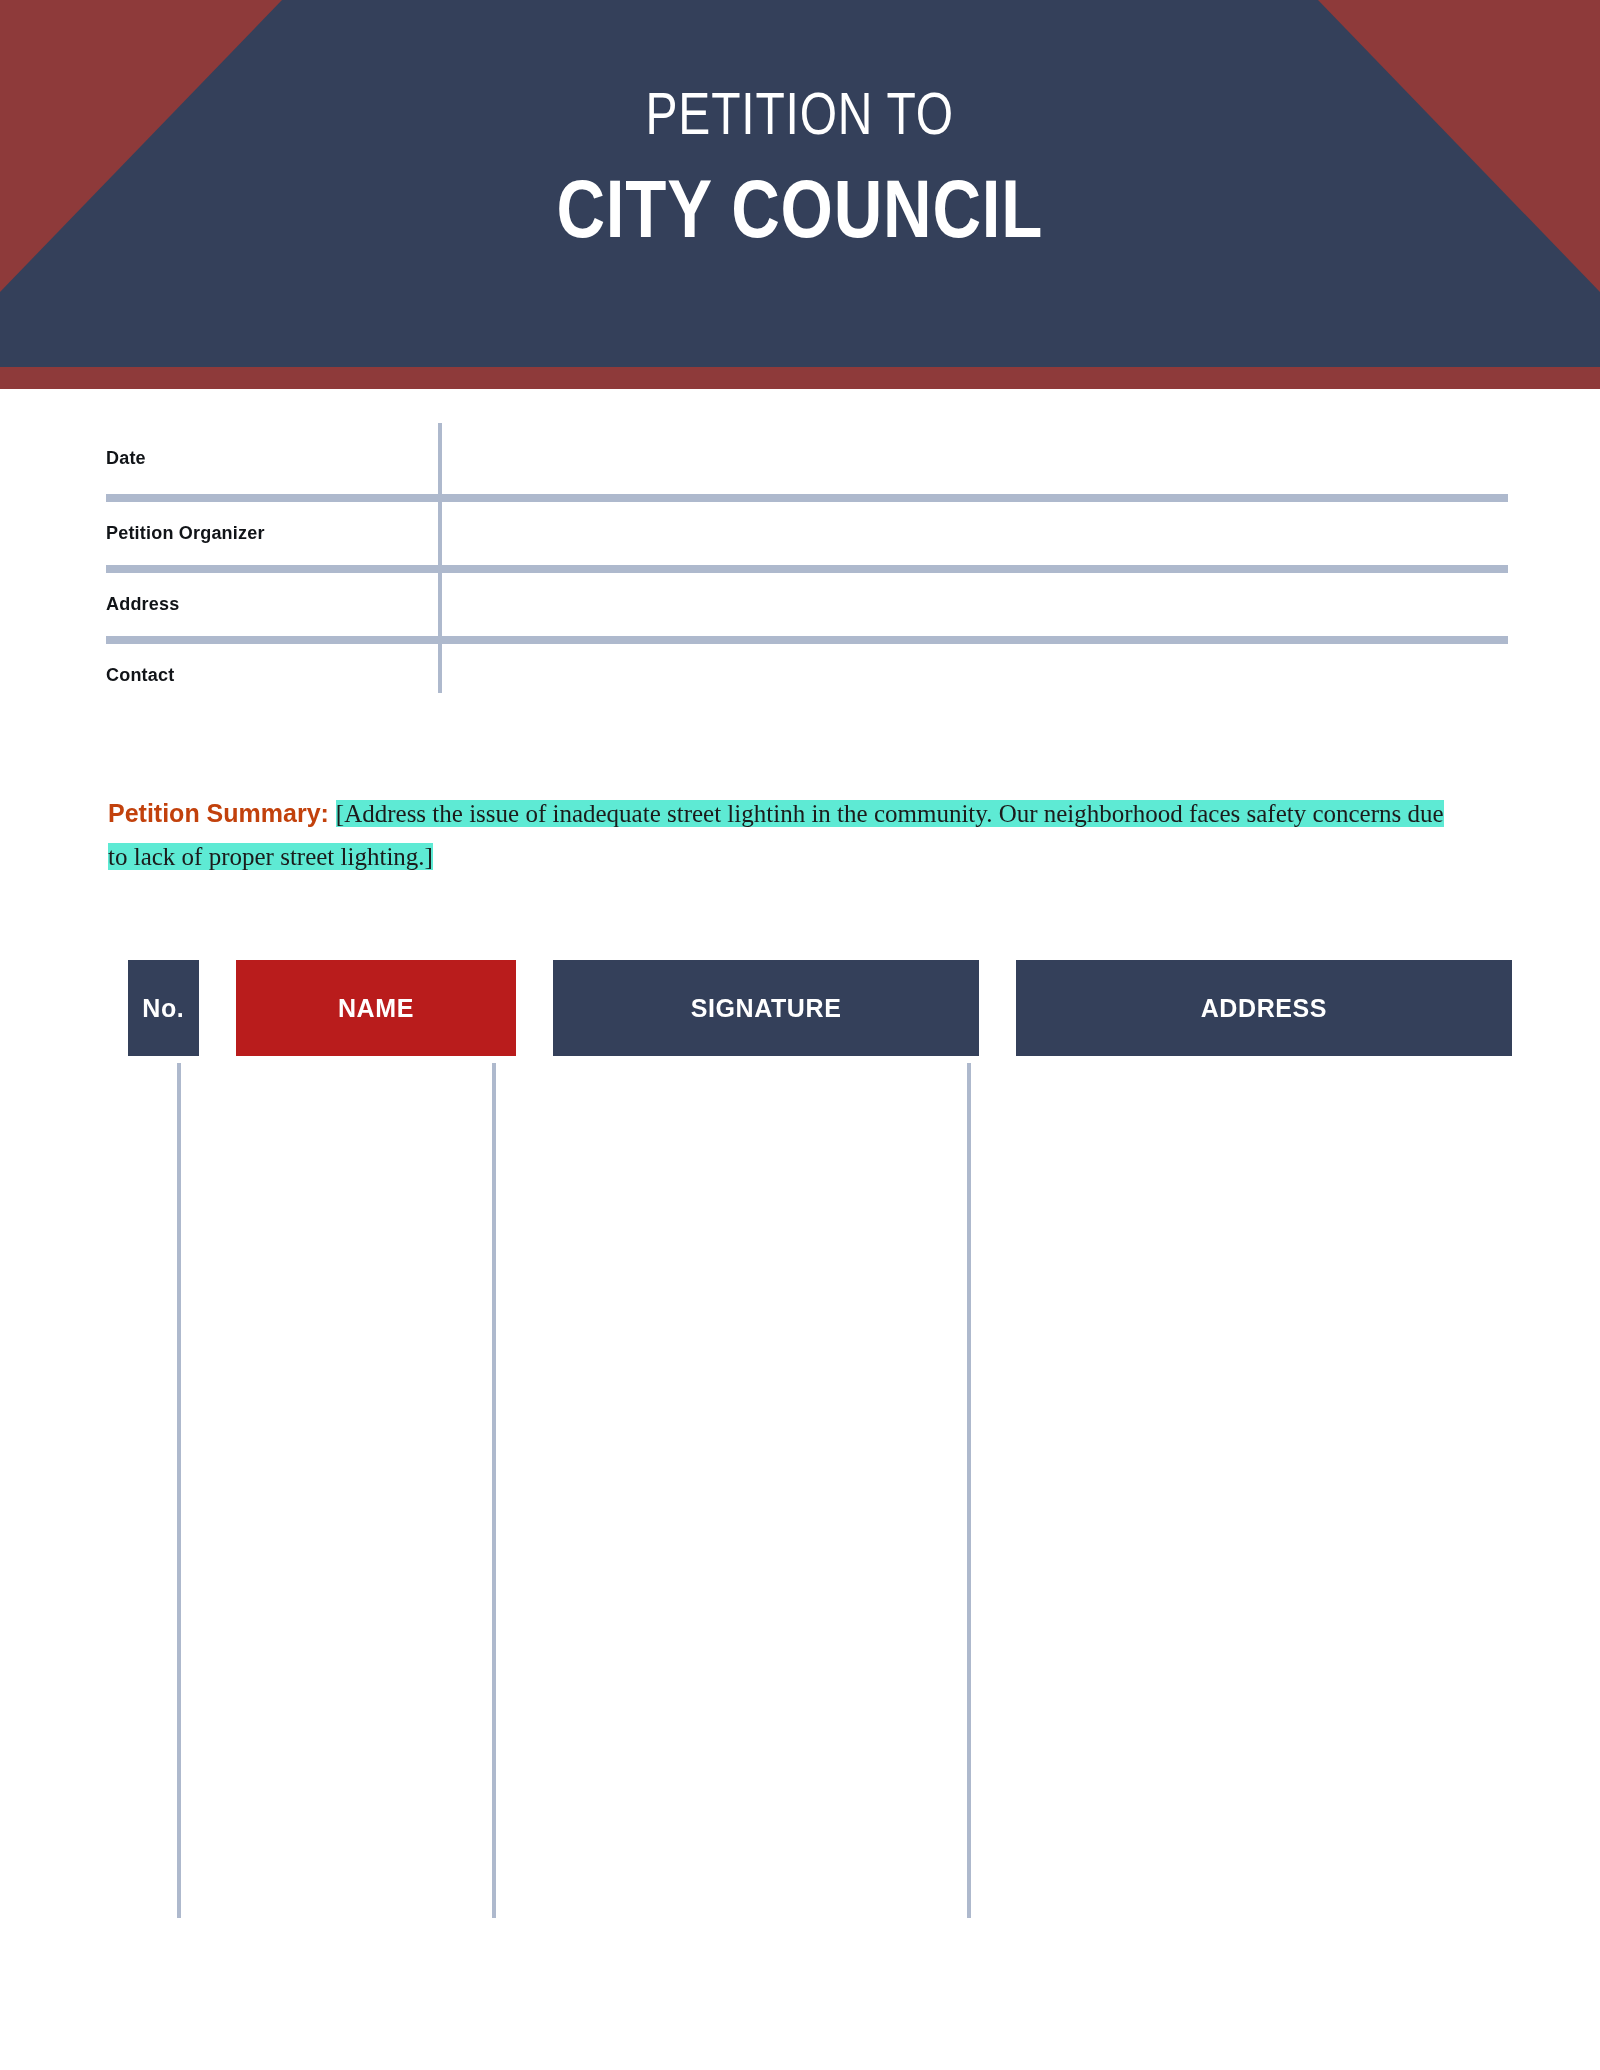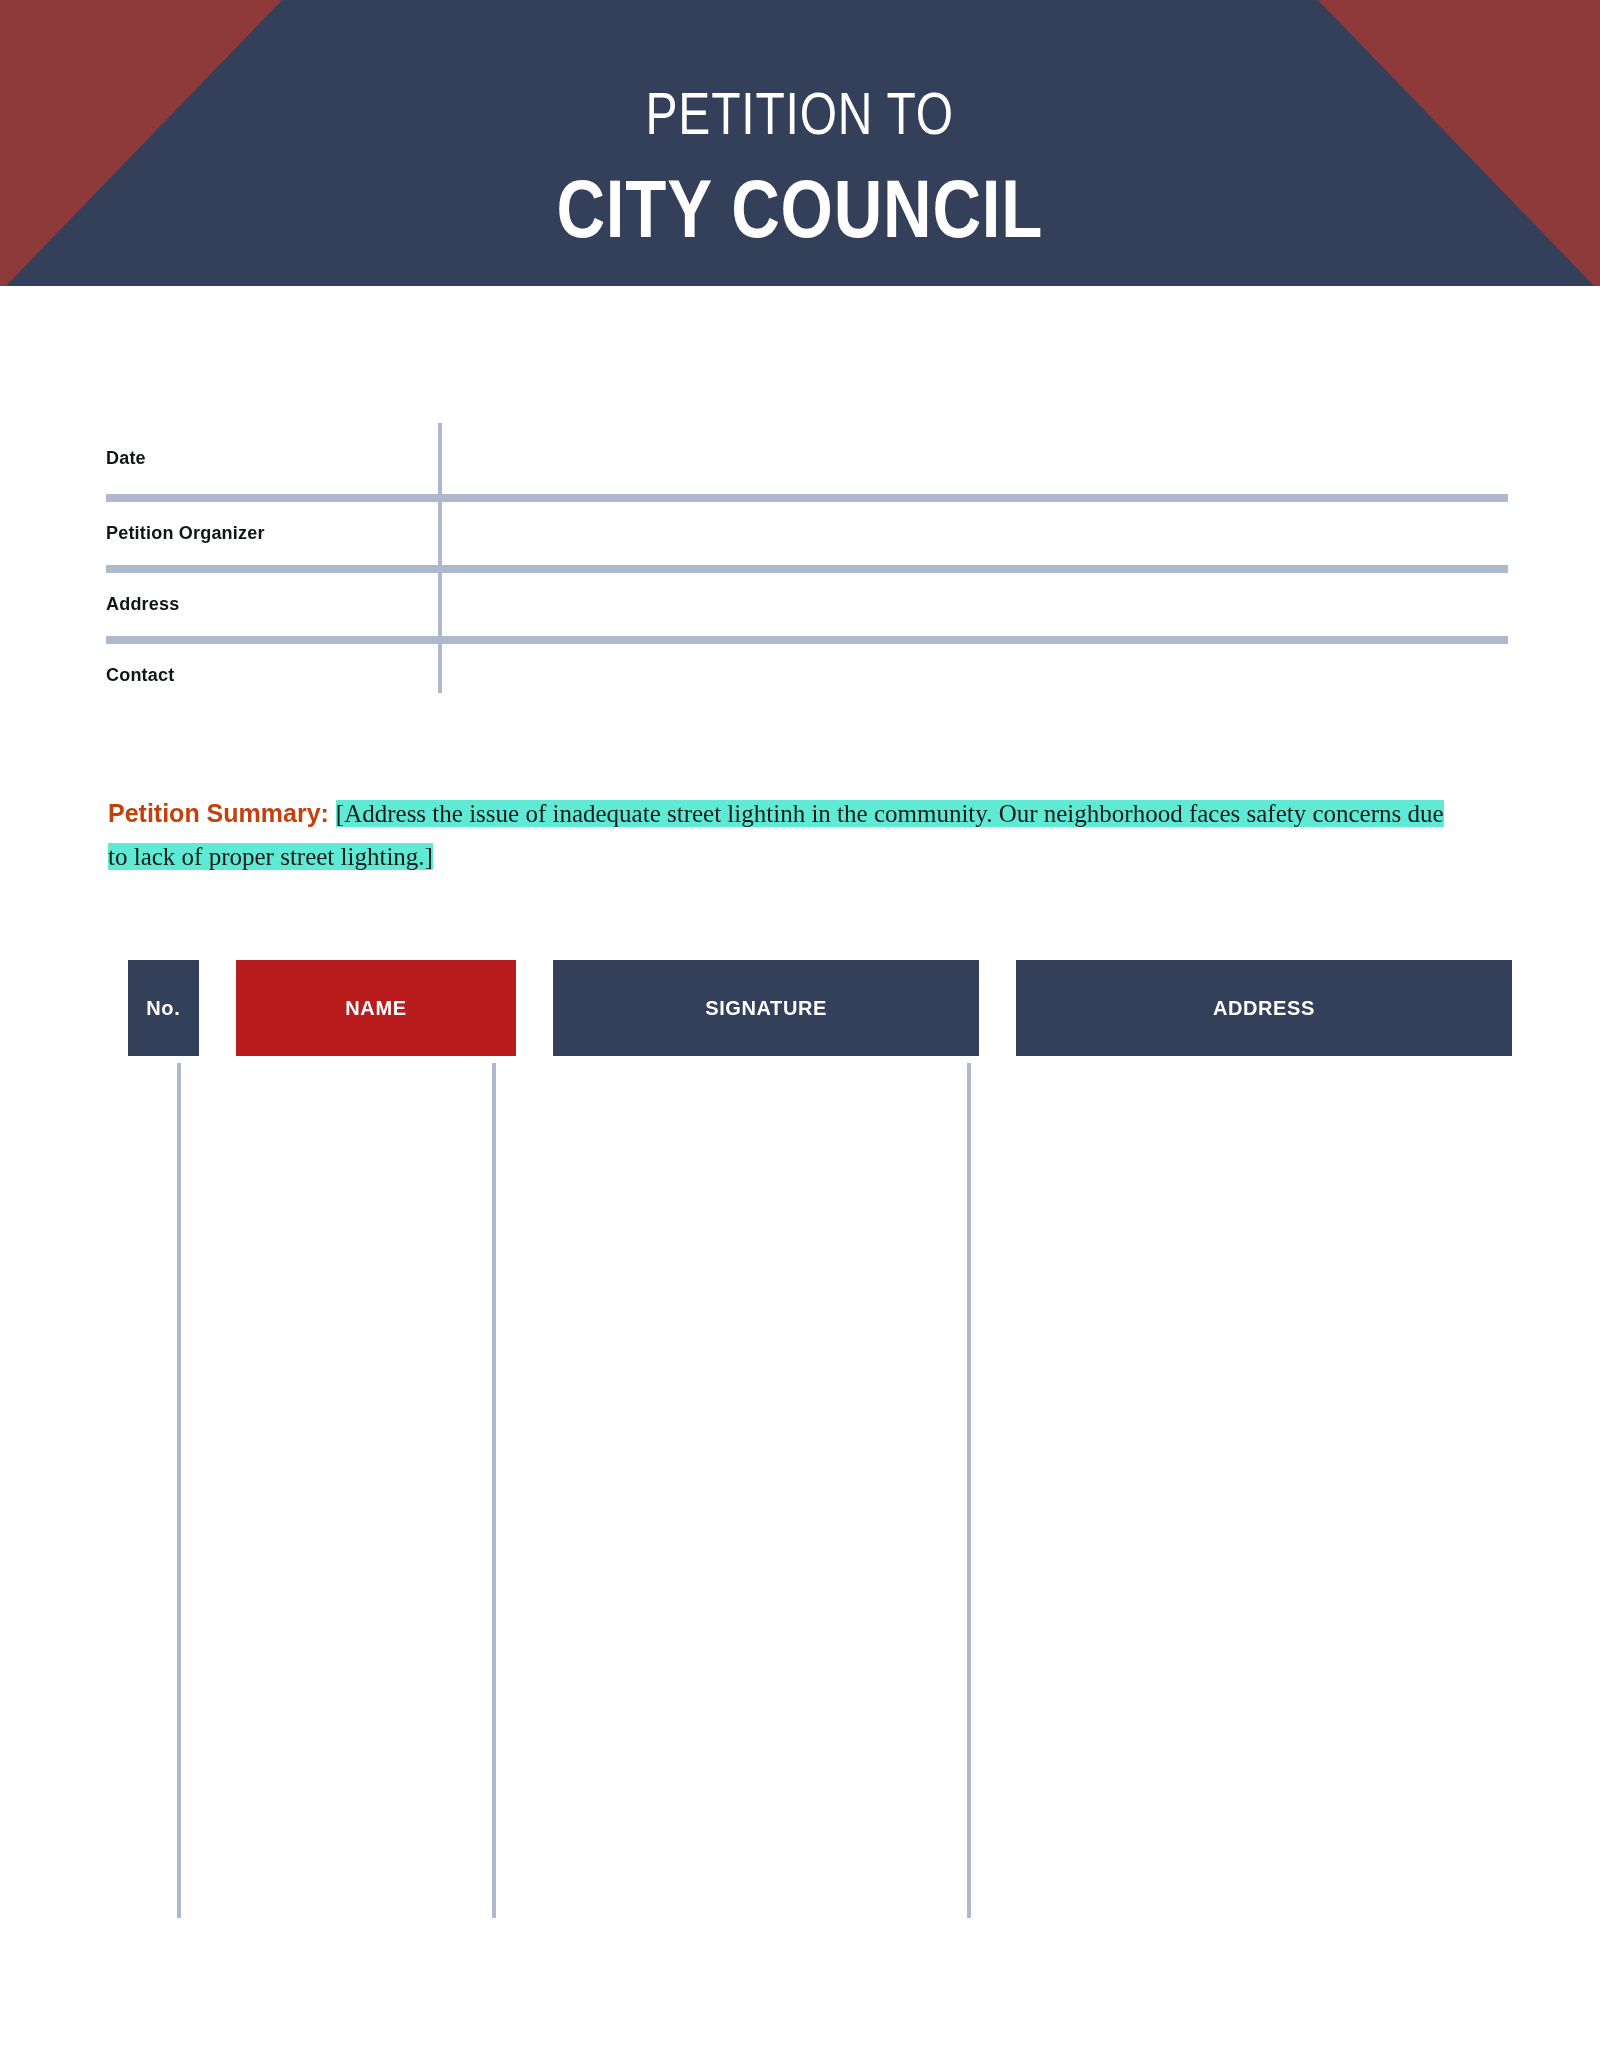--- a/index.html
+++ b/index.html
@@ -20,21 +20,21 @@
     overflow: hidden;
     box-sizing: border-box;
   }
 
   
   .banner {
     position: absolute;
     left: 0;
     top: 0;
     width: 1600px;
-    height: 286px;
+    height: 389px;
     background: var(--red, #8E3A3A);
     overflow: hidden;
   }
   .banner-shape {
     position: absolute;
     left: 0;
     top: 0;
     width: 1600px;
     height: 367px;
     background: var(--navy, #34405A);
@@ -155,21 +155,21 @@
     display: flex;
     height: 96px;
     gap: 5px;
   }
   .sig-head .cell {
     background: var(--navy, #34405A);
     color: #ffffff;
     display: flex;
     align-items: center;
     justify-content: center;
-    font-size: 20px;
+    font-size: 25px;
     font-weight: 700;
     letter-spacing: 0.6px;
     box-sizing: border-box;
     margin-left: 32px;
   }
   .col-no    { width: 78px; }
   .col-name  { width: 310px; }
   .col-sign  { width: 470px; text-align: center; }
   .col-addr  { width: 548px; }
 

